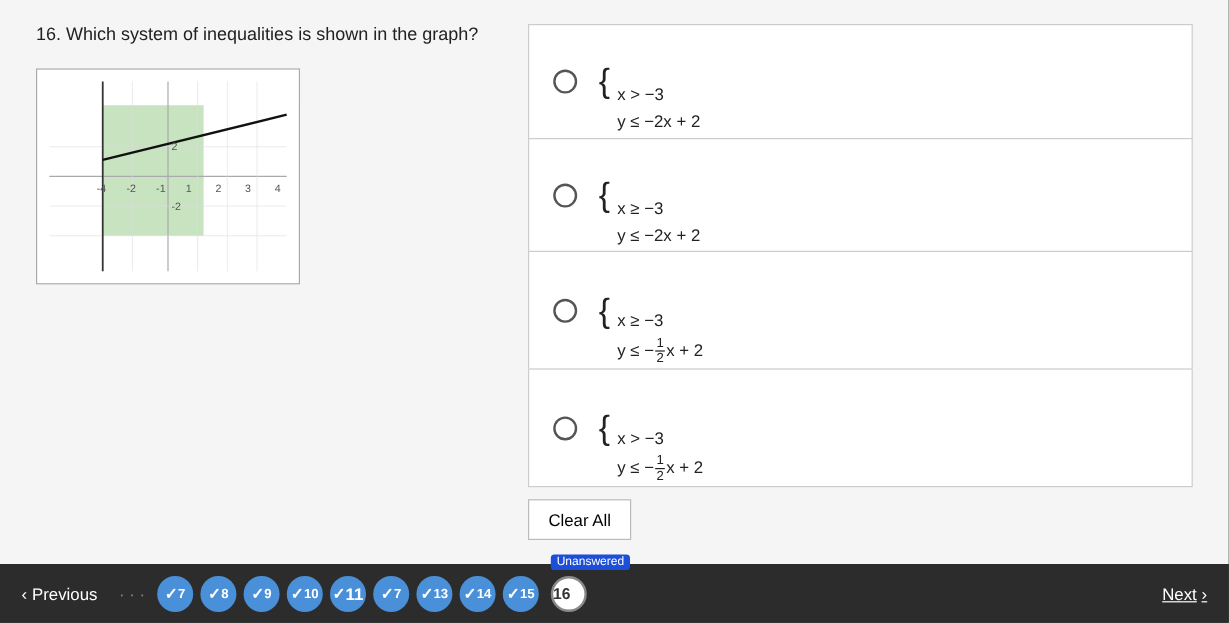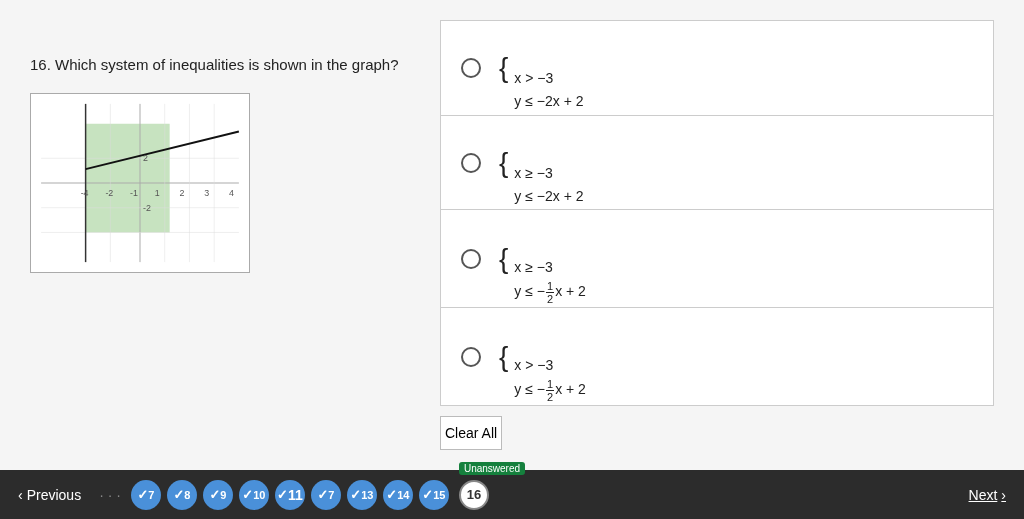--- a/index.html
+++ b/index.html
@@ -23,21 +23,20 @@
     .left-section {
       display: flex;
       flex-direction: column;
       gap: 10px;
       min-width: 380px;
     }
     .question-text {
       font-size: 15px;
       color: #222;
       margin-bottom: 10px;
-      margin-top: 36px;
     }
     .graph-container {
       width: 220px;
       height: 180px;
       background: white;
       border: 1px solid #aaa;
       position: relative;
       overflow: hidden;
     }
     .right-section {
@@ -104,21 +103,21 @@
       font-size: 11px;
       line-height: 1.1;
       margin: 0 1px;
     }
     .frac-num { border-bottom: 1px solid #222; padding: 0 1px; }
     .frac-den { padding: 0 1px; }
 
     .clear-all-btn {
       background: white;
       border: 1px solid #bbb;
-      padding: 8px 4px;
+      padding: 8px 16px;
       font-size: 14px;
       cursor: pointer;
       margin-top: 10px;
       align-self: flex-start;
     }
 
     
     .bottom-bar {
       background: #2c2c2c;
       width: 1024px;
@@ -139,21 +138,20 @@
       align-items: center;
       gap: 4px;
       padding: 0 8px;
     }
     .nav-number {
       width: 30px;
       height: 30px;
       border-radius: 50%;
       display: flex;
       align-items: center;
-      justify-content: center;
       font-size: 13px;
       font-weight: bold;
       cursor: pointer;
       position: relative;
     }
     .nav-unanswered {
       background: white;
       color: #333;
       border: 2px solid #888;
     }
@@ -328,21 +326,21 @@
   <div class="nav-check">
     <span>✓</span>
     <span style="font-size:11px">14</span>
   </div>
   <div class="nav-check">
     <span>✓</span>
     <span style="font-size:11px">15</span>
   </div>
 
   <div style="position:relative; margin-left:4px;">
-    <div style="position:absolute; top:-18px; left:0; background:#15803d; color:white; font-size:10px; padding:1px 5px; border-radius:3px; white-space:nowrap;">Unanswered</div>
+    <div style="position:absolute; top:-18px; left:0; background:#1d4ed8; color:white; font-size:10px; padding:1px 5px; border-radius:3px; white-space:nowrap;">Unanswered</div>
     <div class="nav-number nav-unanswered">
       <span>16</span>
     </div>
   </div>
 
   <button class="next-btn" style="margin-left:auto;text-decoration:underline;">
     <span>Next</span>
     <span>›</span>
   </button>
 </div>

